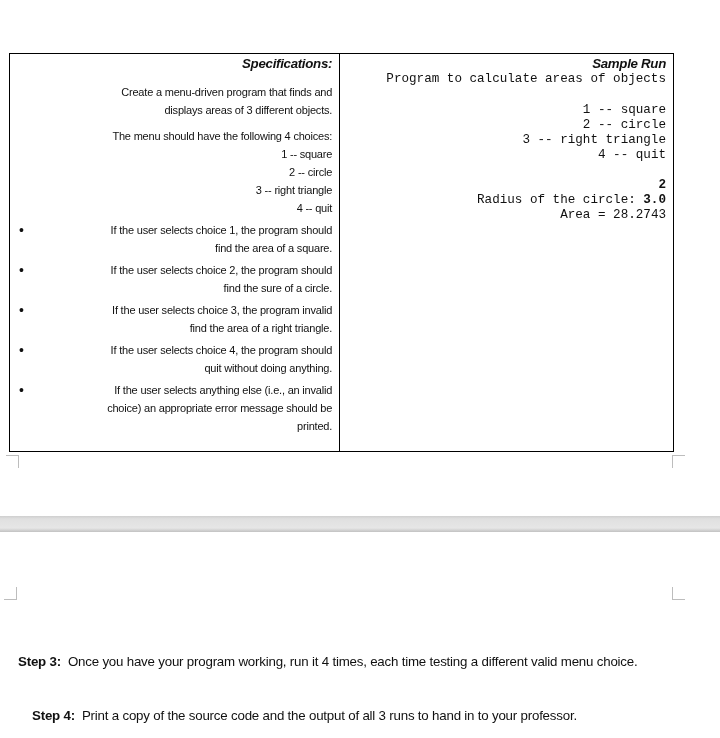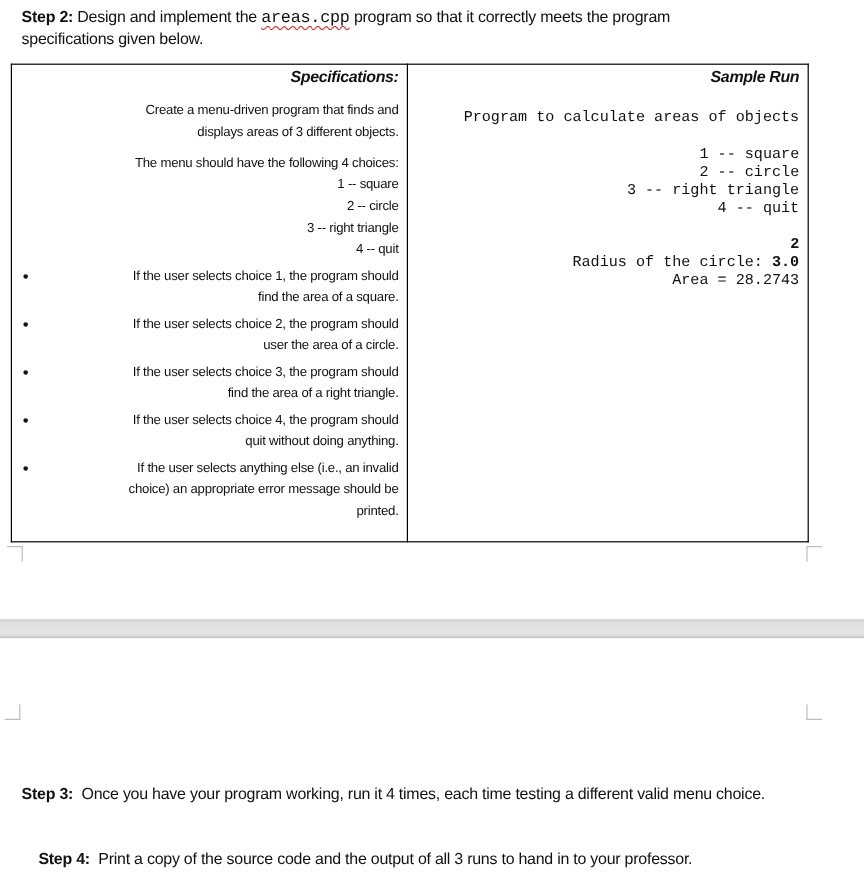--- a/index.html
+++ b/index.html
@@ -31,24 +31,20 @@
   .c-tl { border-right:1px solid #bdbdbd; border-top:1px solid #bdbdbd; }
   .c-tr { border-left:1px solid #bdbdbd; border-top:1px solid #bdbdbd; }
   .c-bl { border-right:1px solid #bdbdbd; border-bottom:1px solid #bdbdbd; }
   .c-br { border-left:1px solid #bdbdbd; border-bottom:1px solid #bdbdbd; }
 </style>
 </head>
 <body>
 
 <div class="page page1">
 
-  <div class="step-text" style="top:5px;">
-    <div><span class="step-label">Step 2:</span><span> Design and implement the </span><span class="code-inline">areas.cpp</span><span> program so that it correctly meets the program</span></div>
-    <div>specifications given below.</div>
-  </div>
 
   <table class="spec">
     <tbody>
         <tr>
       <td class="col-left">
         <div class="cell-head">Specifications:</div>
         <div class="spec-body" style="margin-top:12px;">
           <p>Create a menu-driven program that finds and</p>
           <p>displays areas of 3 different objects.</p>
           <p class="mt8" style="margin-top:6px">The menu should have the following 4 choices:</p>
@@ -56,41 +52,41 @@
           <p>2 -- circle</p>
           <p>3 -- right triangle</p>
           <p style="white-space:pre;"> 4 -- quit</p>
           <ul class="bullets">
             <li>
                   <div>If the user selects choice 1, the program should</div>
                   <div>find the area of a square.</div>
                 </li>
             <li>
                   <div>If the user selects choice 2, the program should</div>
-                  <div>user the area of a circle.</div>
+                  <div>find the sure of a circle.</div>
                 </li>
             <li>
-                  <div>If the user selects choice 3, the program should</div>
+                  <div>If the user selects choice 3, the program invalid</div>
                   <div>find the area of a right triangle.</div>
                 </li>
             <li>
                   <div>If the user selects choice 4, the program should</div>
                   <div>quit without doing anything.</div>
                 </li>
             <li style="margin-bottom:0">
                   <div>If the user selects anything else (i.e., an invalid</div>
                   <div>choice) an appropriate error message should be</div>
                   <div>printed.</div>
                 </li>
           </ul>
         </div>
       </td>
       <td class="col-right">
         <div class="cell-head">Sample Run</div>
-        <div class="mono" style="margin-top:20px;">Program to calculate areas of objects</div>
+        <div class="mono" style="margin-top:1px;">Program to calculate areas of objects</div>
         <div style="margin-top:16px;">
           <div class="mono">        1 -- square</div>
           <div class="mono">        2 -- circle</div>
           <div class="mono">        3 -- right triangle</div>
           <div class="mono">        4 -- quit</div>
         </div>
         <div style="margin-top:15px;">
           <div class="mono bold">2</div>
           <div class="mono"><span>Radius of the circle: </span><span class="bold">3.0</span></div>
           <div class="mono">Area = 28.2743</div>

